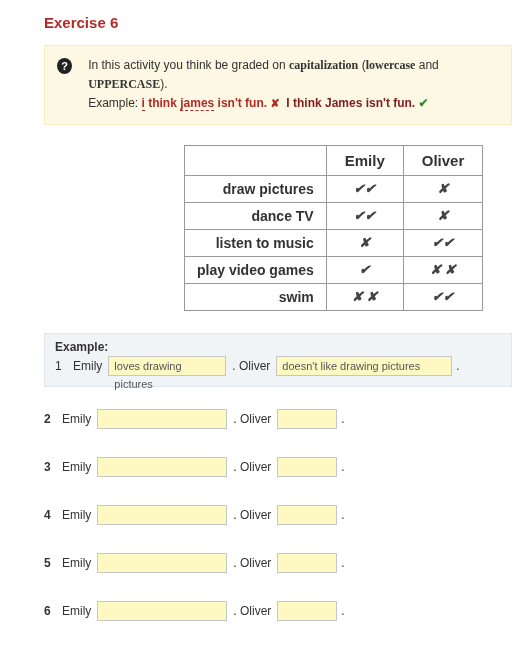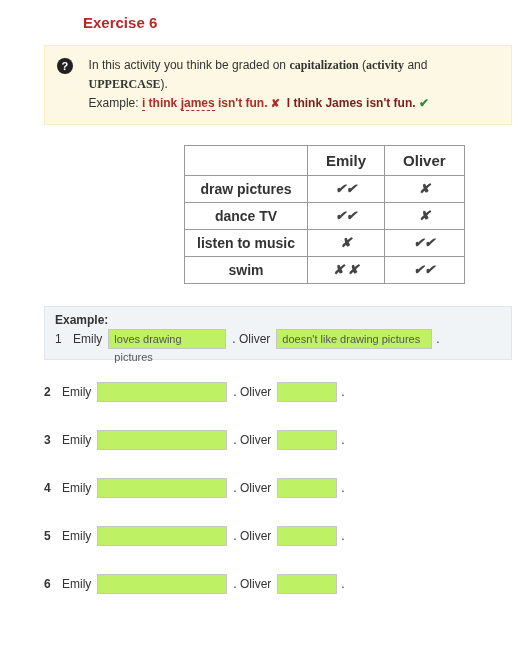--- a/index.html
+++ b/index.html
@@ -10,21 +10,20 @@
     color: #333;
     background: #fff;
     width: 530px;
   }
   .wrap { padding: 14px 18px 30px 44px; }
   .title {
     color: #b02b27;
     font-weight: 700;
     font-size: 15px;
     margin-bottom: 14px;
-    margin-left: 39px;
   }
   .instr {
     font-weight: 700;
     font-size: 13px;
     color: #333;
     margin-bottom: 10px;
   }
   .callout {
     background: #fcf8e3;
     border: 1px solid #f5eec2;
@@ -54,21 +53,21 @@
   .chk { color: #2f8a3a; font-weight: 700; }
 
   .tablewrap { margin: 20px 0 0 140px; }
   table.grid {
     border-collapse: collapse;
     font-size: 14px;
   }
   table.grid th, table.grid td {
     border: 1px solid #999;
     padding: 5px 12px;
-    text-align: center;
+    text-align: right;
   }
   table.grid th {
     font-weight: 700;
     text-align: center;
     font-size: 15px;
     padding: 6px 18px;
   }
   table.grid td.cell-sym {
     text-align: center;
     font-family: Arial, sans-serif;
@@ -91,49 +90,49 @@
     align-items: center;
     gap: 6px;
     font-size: 12px;
     color: #333;
   }
   .row .num { width: 12px; font-size: 12px; color: #333; }
   .row .name { font-size: 12px; }
   .fake-input {
     display: inline-block;
     border: 1px solid #c6c6c6;
-    background: #bef264;
+    background: #fef9c3;
     height: 20px;
     line-height: 18px;
     padding: 0 5px;
     font-size: 11px;
     color: #555;
   }
   .fi-md { width: 130px; }
   .fi-sm { width: 60px; }
-  .fi-ex2 { width: 156px; }
+  .fi-ex2 { width: 176px; }
 
   .qrows { margin-top: 22px; }
   .qrows .row { margin-bottom: 28px; }
   .qrows .num { font-weight: 600; }
   .period { margin-left: -2px; }
 </style>
 </head>
 <body>
 
 <div class="wrap">
 
   <div class="title">Exercise 6</div>
 
 
   <div class="callout">
     <span class="qmark">?</span>
     <div class="ctext">
       <span>
-        <span>In this activity you think be graded on </span><b>capitalization</b><span> (</span><b>activity</b><span> and </span><b>UPPERCASE</b><span>).</span>
+        <span>In this activity you think be graded on </span><b>capitalization</b><span> (</span><b>lowercase</b><span> and </span><b>UPPERCASE</b><span>).</span>
       </span><br>
       <span>
         <span>Example: </span><span class="wrong"><span class="ud">i</span><span> think </span><span class="ud">james</span><span> isn't fun. </span></span><span class="xmark">✘</span>&nbsp;&nbsp;<span class="right">I think James isn't fun.</span> <span class="chk">✔</span>
       </span>
     </div>
   </div>
 
   <div class="tablewrap">
     <table class="grid">
       <tbody>
@@ -151,20 +150,25 @@
             <td class="act">dance TV</td>
             <td class="cell-sym">✔✔</td>
             <td class="cell-sym">✘</td>
           </tr>
       <tr>
             <td class="act">listen to music</td>
             <td class="cell-sym">✘</td>
             <td class="cell-sym">✔✔</td>
           </tr>
       <tr>
+            <td class="act">play video games</td>
+            <td class="cell-sym">✔</td>
+            <td class="cell-sym">✘ ✘</td>
+          </tr>
+      <tr>
             <td class="act">swim</td>
             <td class="cell-sym">✘ ✘</td>
             <td class="cell-sym">✔✔</td>
           </tr>
     </tbody>
       </table>
   </div>
 
   <div class="example-box">
     <div class="lbl">Example:</div>

